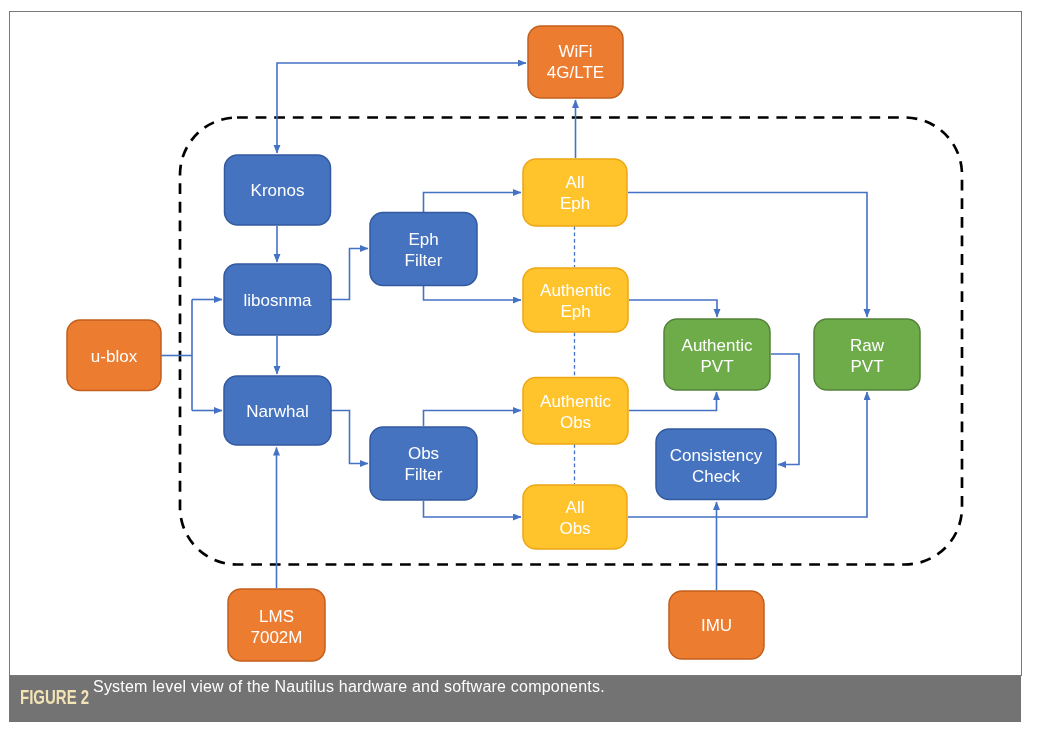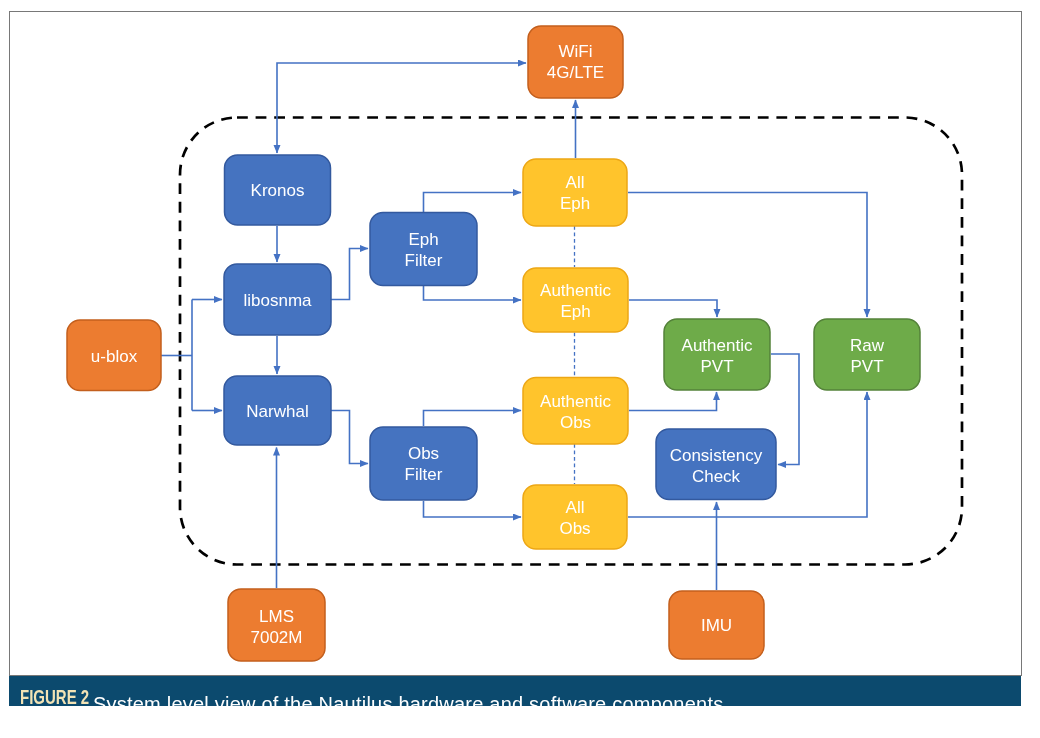--- a/index.html
+++ b/index.html
@@ -1,24 +1,24 @@
 <!DOCTYPE html>
 <html><head>
 <meta charset="utf-8">
 <style>
   html,body{margin:0;padding:0;}
   body{width:1040px;height:738px;background:#ffffff;position:relative;overflow:hidden;
        font-family:"Liberation Sans",sans-serif;}
   #border{position:absolute;left:9px;top:10.5px;width:1011px;height:663px;
           border:1.8px solid #787878;}
-  #cap{position:absolute;left:9px;top:676px;width:1012px;height:30px;background:#0c4a6e;}
+  #cap{position:absolute;left:9px;top:676px;width:1012px;height:46px;background:#737373;}
   #cap .figno{position:absolute;left:11px;top:9.6px;font-weight:bold;font-size:20px;
               color:#f3e3b5;transform:scaleX(0.75);transform-origin:0 0;white-space:nowrap;}
-  #cap .ctext{position:absolute;left:84px;top:17px;font-size:20px;letter-spacing:0.22px;
-              color:#ffffff;white-space:nowrap;text-decoration:underline;}
+  #cap .ctext{position:absolute;left:84px;top:2px;font-size:16px;letter-spacing:0.22px;
+              color:#ffffff;white-space:nowrap;}
   svg{position:absolute;left:0;top:0;}
   text{font-family:"Liberation Sans",sans-serif;font-size:17px;fill:#ffffff;text-anchor:middle;}
 </style>
 </head>
 <body>
 <div id="border"></div>
 <svg width="1040" height="738" viewBox="0 0 1040 738">
   <defs>
     <marker id="ar" markerWidth="10" markerHeight="8" refX="8.5" refY="3.5" orient="auto-start-reverse" markerUnits="userSpaceOnUse">
       <path d="M0.5,0 L9,3.5 L0.5,7 Z" fill="#4472c4"></path>

